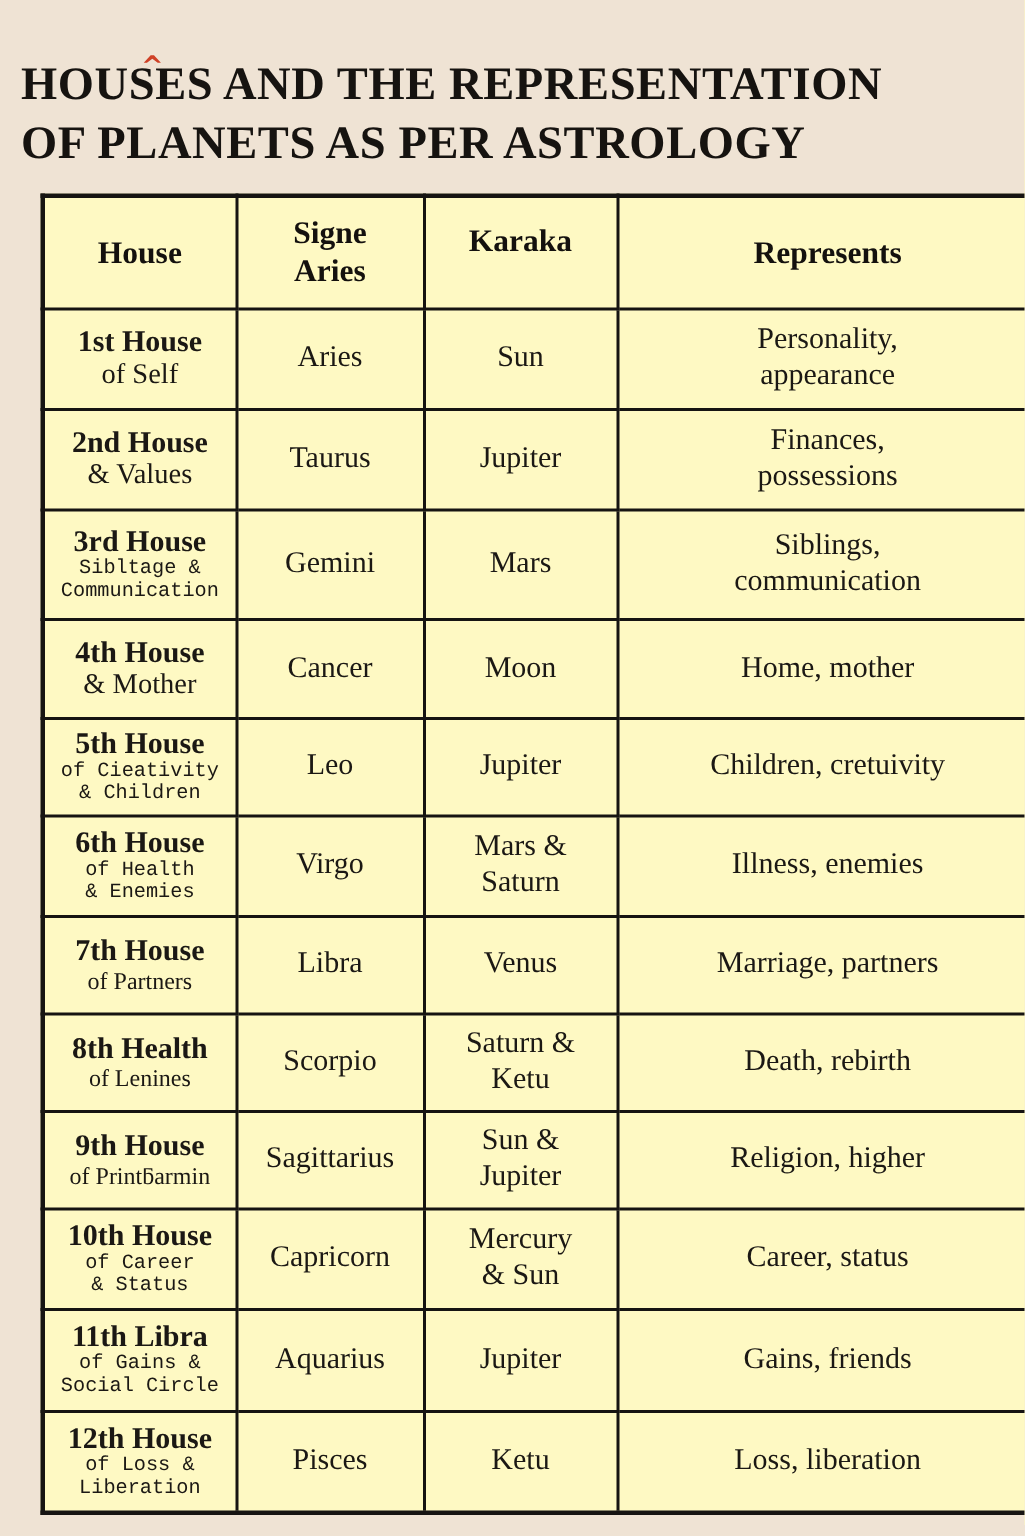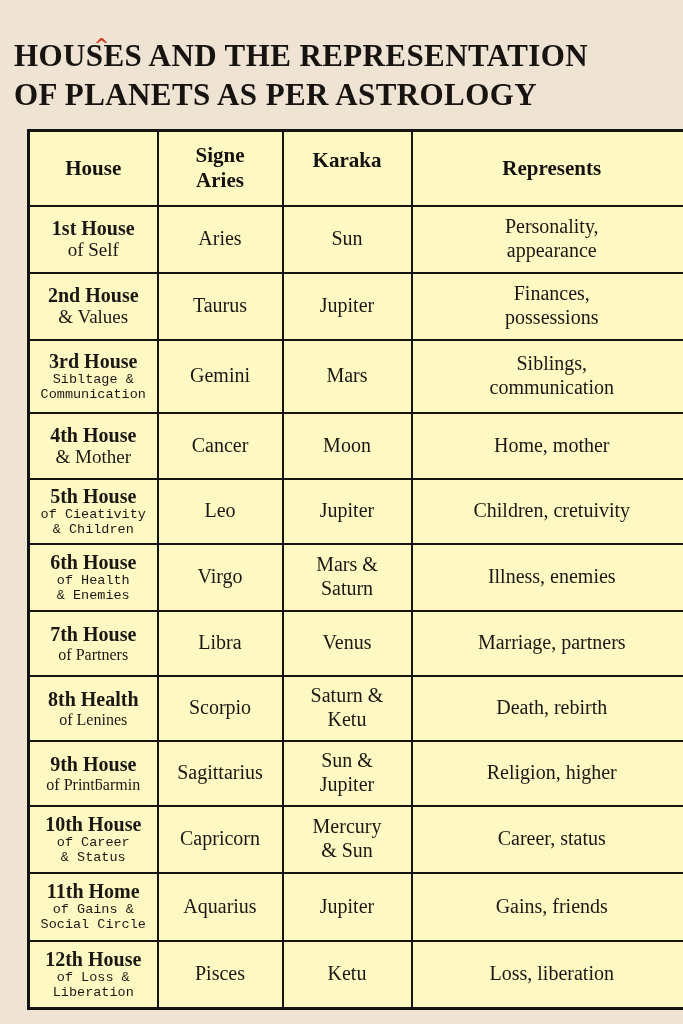--- a/index.html
+++ b/index.html
@@ -146,21 +146,21 @@
         </tr>
         <tr style="height: 67px;">
           <td><div class="h-title">10th House</div><div class="h-sub sm">of Career
 &amp; Status</div></td>
           <td>Capricorn</td>
           <td>Mercury
 &amp; Sun</td>
           <td class="repr">Career, status</td>
         </tr>
         <tr style="height: 68px;">
-          <td><div class="h-title">11th Home</div><div class="h-sub sm">of Gains &amp;
+          <td><div class="h-title">11th Libra</div><div class="h-sub sm">of Gains &amp;
 Social Circle</div></td>
           <td>Aquarius</td>
           <td>Jupiter</td>
           <td class="repr">Gains, friends</td>
         </tr>
         <tr style="height: 68px;">
           <td><div class="h-title">12th House</div><div class="h-sub sm">of Loss &amp;
 Liberation</div></td>
           <td>Pisces</td>
           <td>Ketu</td>

